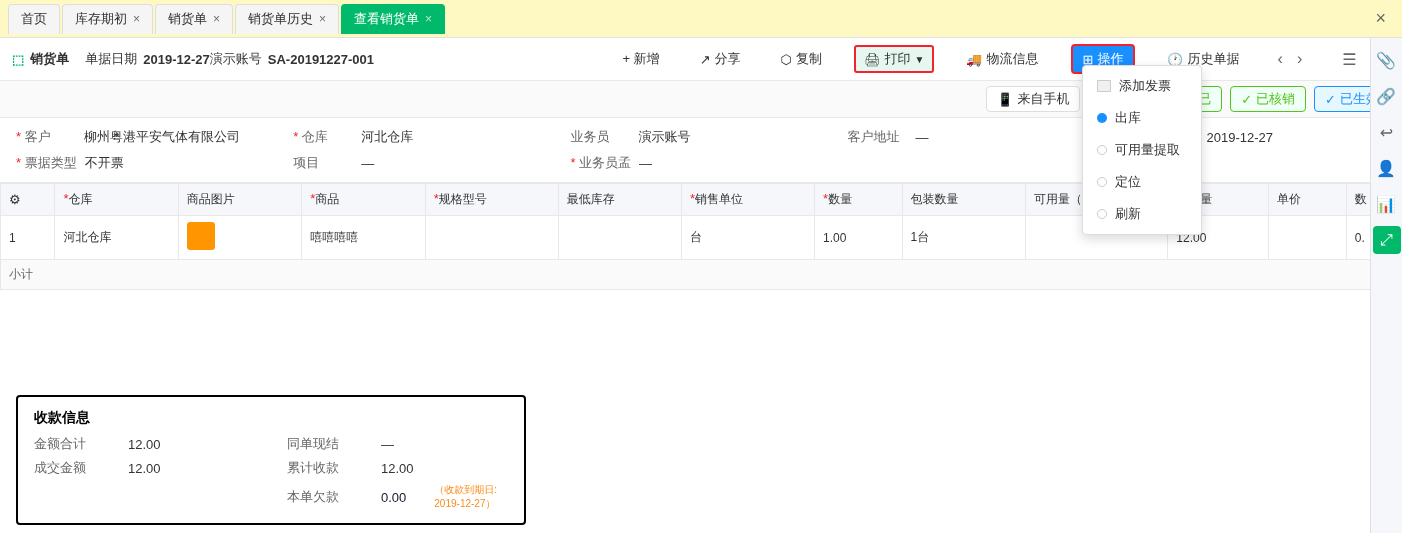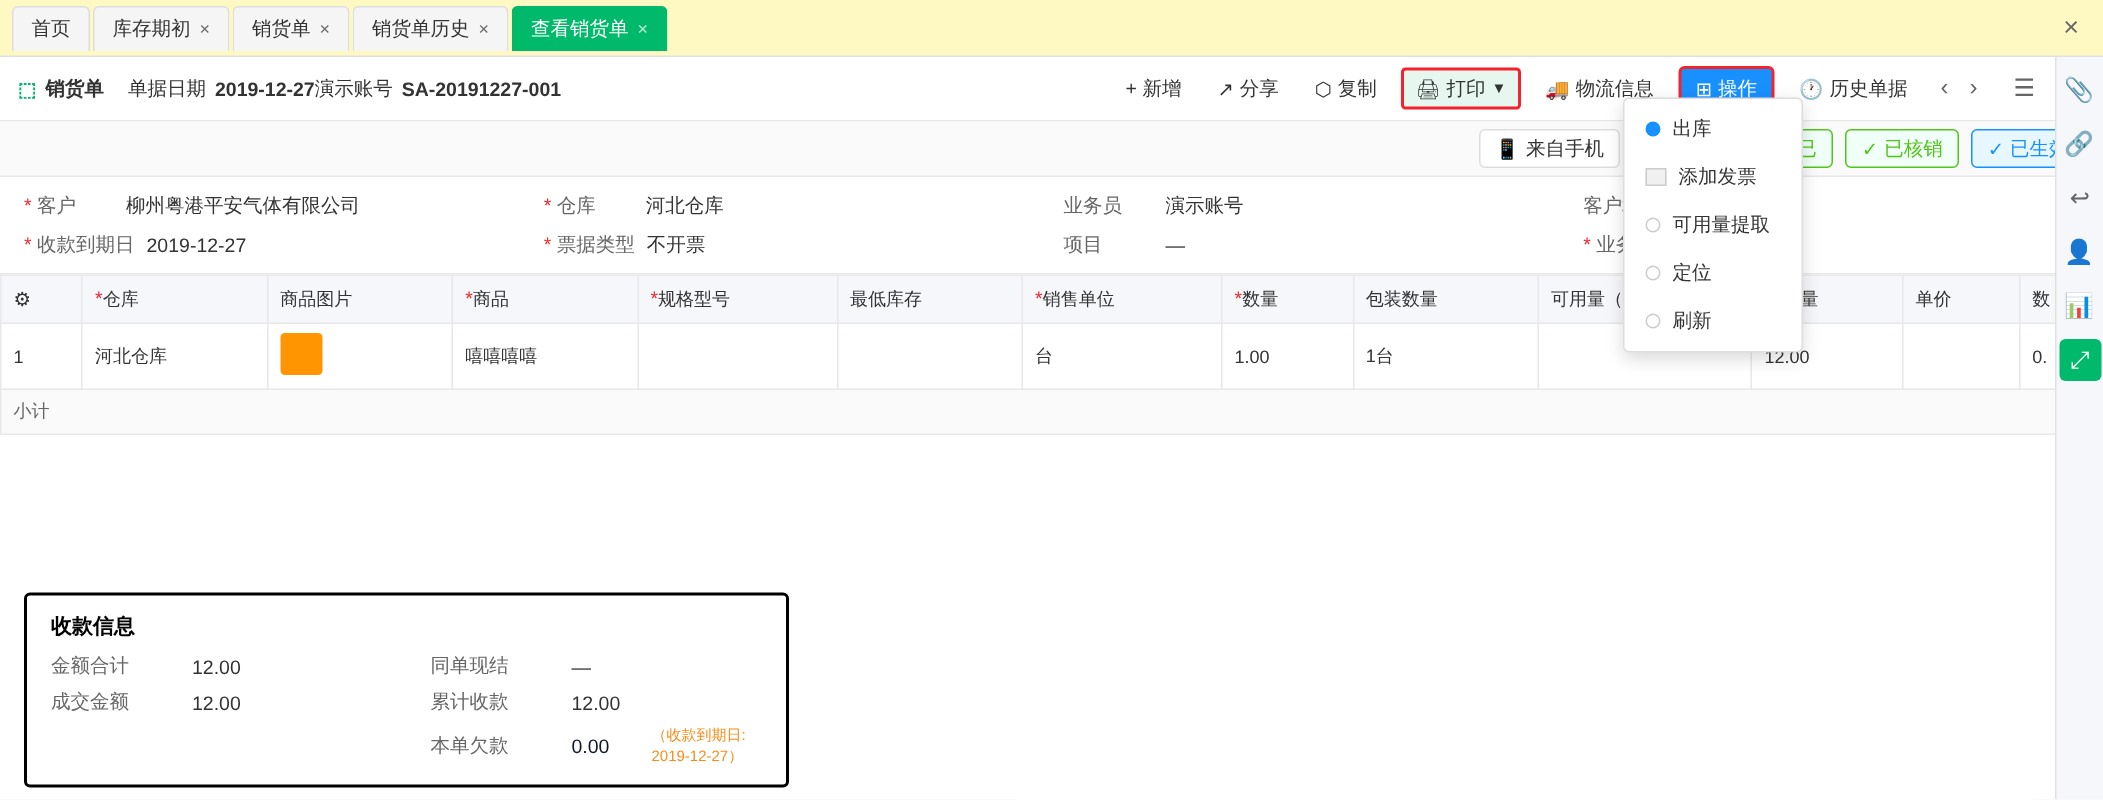--- a/index.html
+++ b/index.html
@@ -31,21 +31,21 @@
 
     
     .doc-header {
       display: flex; align-items: center; padding: 6px 12px;
       border-bottom: 1px solid #e8e8e8; gap: 16px; background: #fff;
     }
     .doc-title { display: flex; align-items: center; gap: 6px; color: #333; font-weight: bold; }
     .doc-title-icon { color: #00b96b; }
     .doc-meta { display: flex; align-items: center; color: #333; }
     .doc-meta-item { display: flex; align-items: center; gap: 6px; }
-    .doc-actions { margin-left: auto; display: flex; align-items: center; gap: 8px; }
+    .doc-actions { margin-left: auto; display: flex; align-items: center; gap: 24px; }
     .action-btn {
       display: flex; align-items: center; gap: 4px; padding: 3px 8px;
       border: none; background: none; cursor: pointer; color: #333; font-size: 13px;
     }
     .action-btn.highlighted { background: #e6f7f0; border-radius: 4px; border: 2px solid #f5222d; }
     .btn-pill {
       display: flex; align-items: center; gap: 4px; padding: 3px 10px;
       border-radius: 4px; font-size: 13px; cursor: pointer; border: 1px solid transparent;
     }
     .btn-pill.success { background: #f0fff7; border-color: #52c41a; color: #52c41a; }
@@ -70,21 +70,21 @@
       display: flex; align-items: center; gap: 4px; padding: 3px 10px;
       border: 1px solid #ddd; border-radius: 4px; cursor: pointer; background: #fff;
       font-size: 12px; color: #333;
     }
     .status-btn.orange { background: #fa8c16; color: #fff; border-color: #fa8c16; }
     .status-spacer { flex: 1; }
     .status-right { display: flex; align-items: center; gap: 8px; margin-left: auto; }
 
     
     .form-area {
-      padding: 10px 16px; display: grid; grid-template-columns: 1fr 1fr 1fr 1fr;
+      padding: 10px 16px; display: grid; grid-template-columns: 1fr 1fr 1fr 1fr 1fr;
       gap: 8px 16px; border-bottom: 1px solid #e8e8e8; background: #fff;
     }
     .form-row { display: flex; align-items: center; gap: 8px; }
     .form-label { color: #666; white-space: nowrap; min-width: 60px; }
     .form-label.required::before { content: '* '; color: #f5222d; }
     .form-value { color: #333; }
     .add-note { color: #fa8c16; cursor: pointer; display: flex; align-items: center; gap: 2px; }
 
     
     .table-container { flex: 1; overflow: auto; position: relative; }
@@ -366,28 +366,28 @@
   <span class="sidebar-icon">📎</span>
   <span class="sidebar-icon">🔗</span>
   <span class="sidebar-icon">↩</span>
   <span class="sidebar-icon">👤</span>
   <span class="sidebar-icon">📊</span>
   <span class="sidebar-icon active">⤢</span>
 </div>
 
 <div class="dropdown-popup">
   <div class="dropdown-item">
+    <span class="rect"></span>
+    <span>添加发票</span>
+  </div>
+  <div class="dropdown-item">
     <span class="dot blue"></span>
     <span>出库</span>
   </div>
   <div class="dropdown-item">
-    <span class="rect"></span>
-    <span>添加发票</span>
-  </div>
-  <div class="dropdown-item">
     <span style="width:10px;height:10px;border-radius:50%;border:1px solid #ccc;display:inline-block;"></span>
     <span>可用量提取</span>
   </div>
   <div class="dropdown-item">
     <span style="width:10px;height:10px;border-radius:50%;border:1px solid #ccc;display:inline-block;"></span>
     <span>定位</span>
   </div>
   <div class="dropdown-item">
     <span style="width:10px;height:10px;border-radius:50%;border:1px solid #ccc;display:inline-block;"></span>
     <span>刷新</span>

